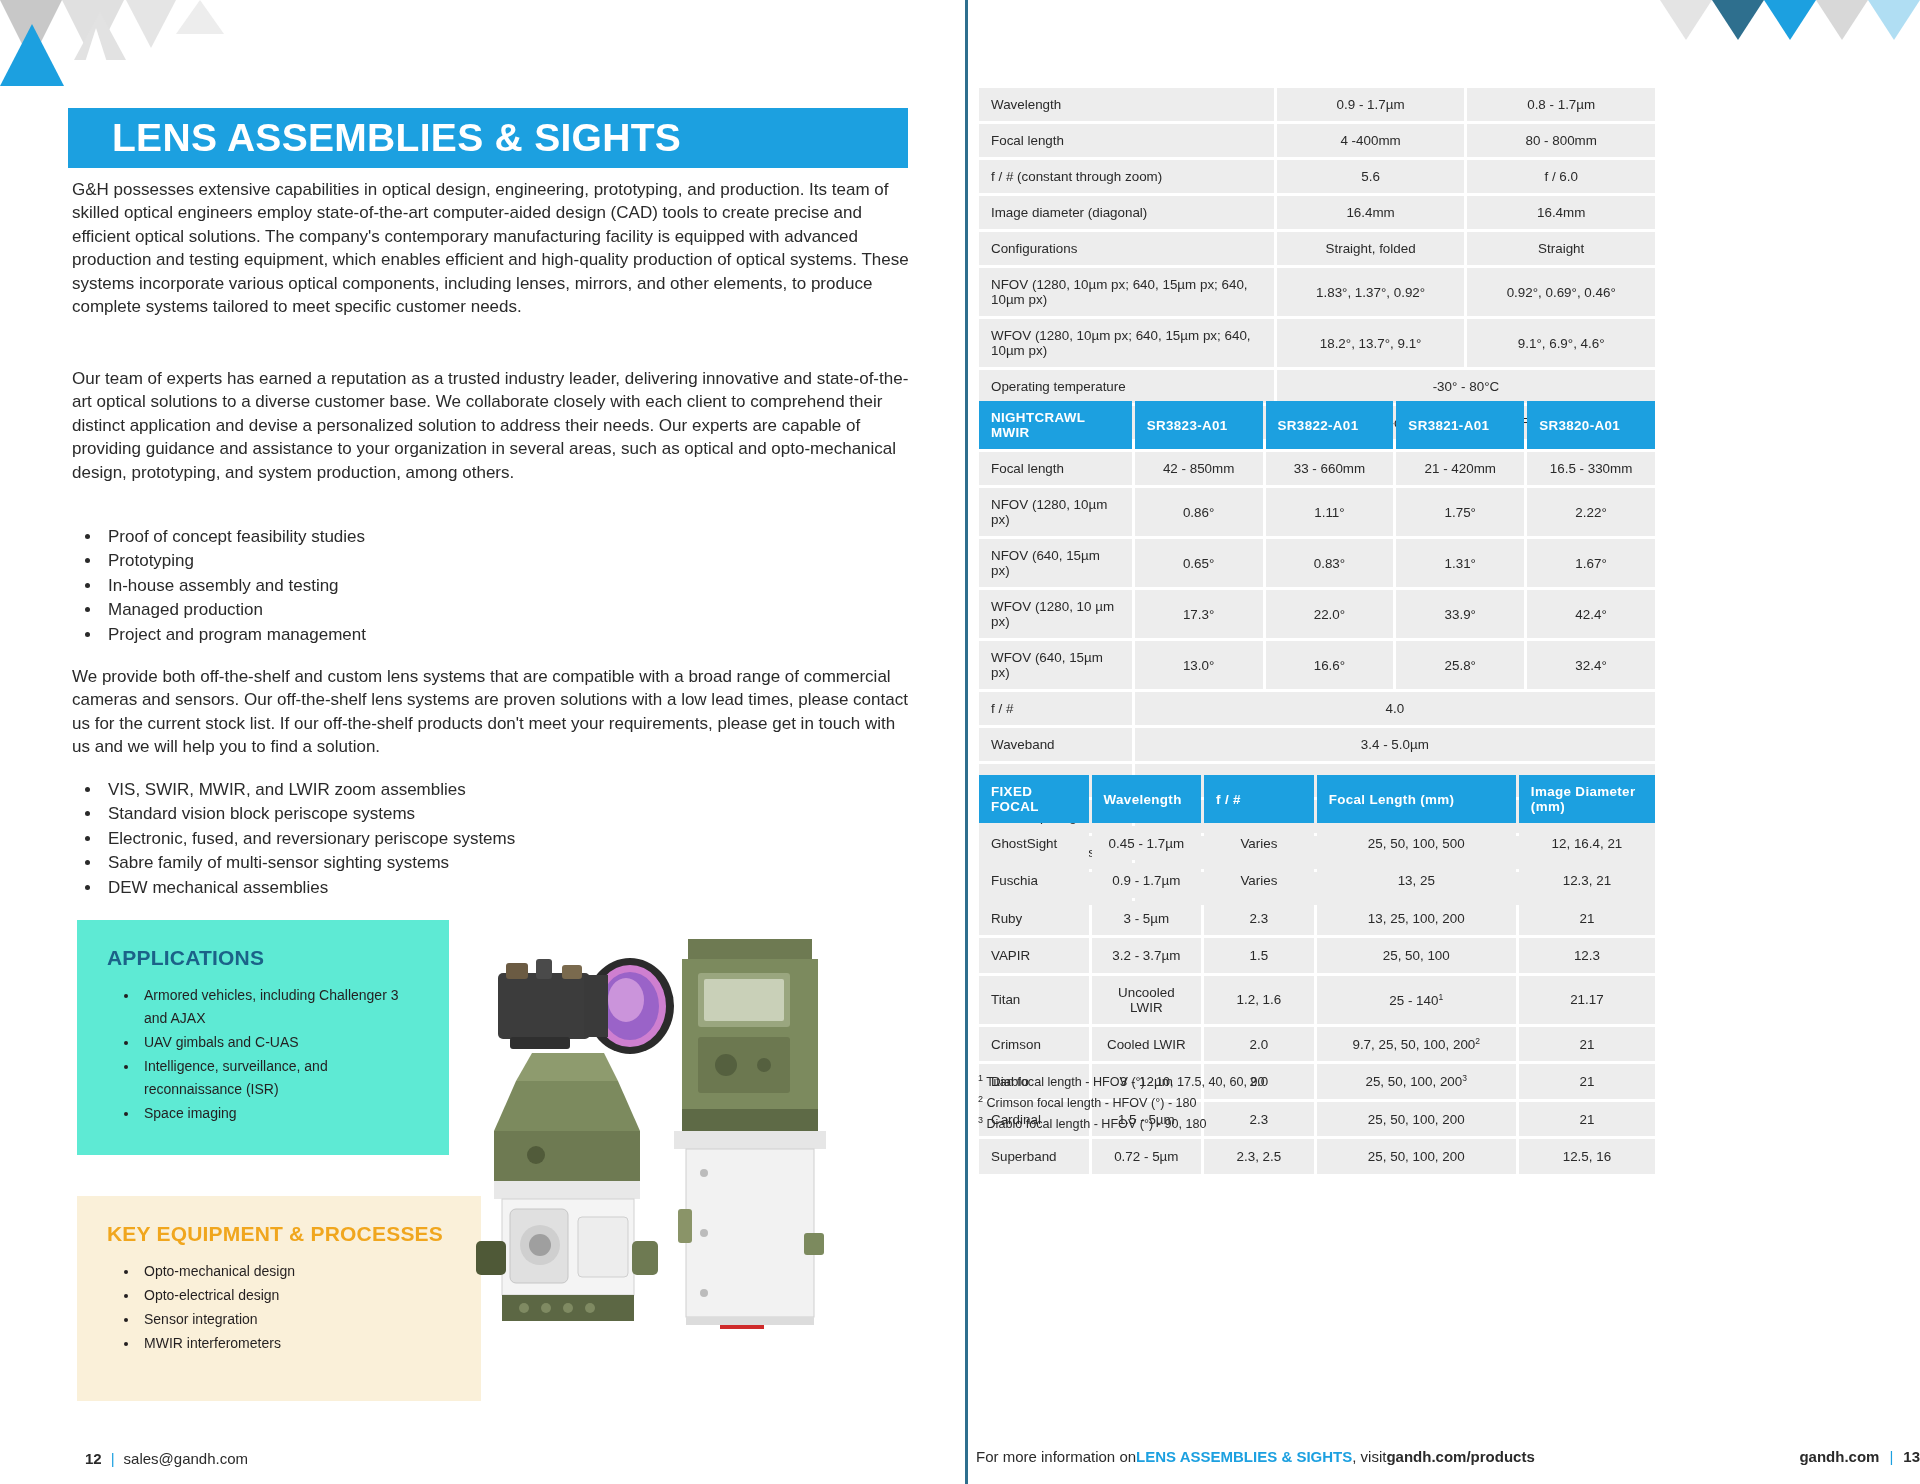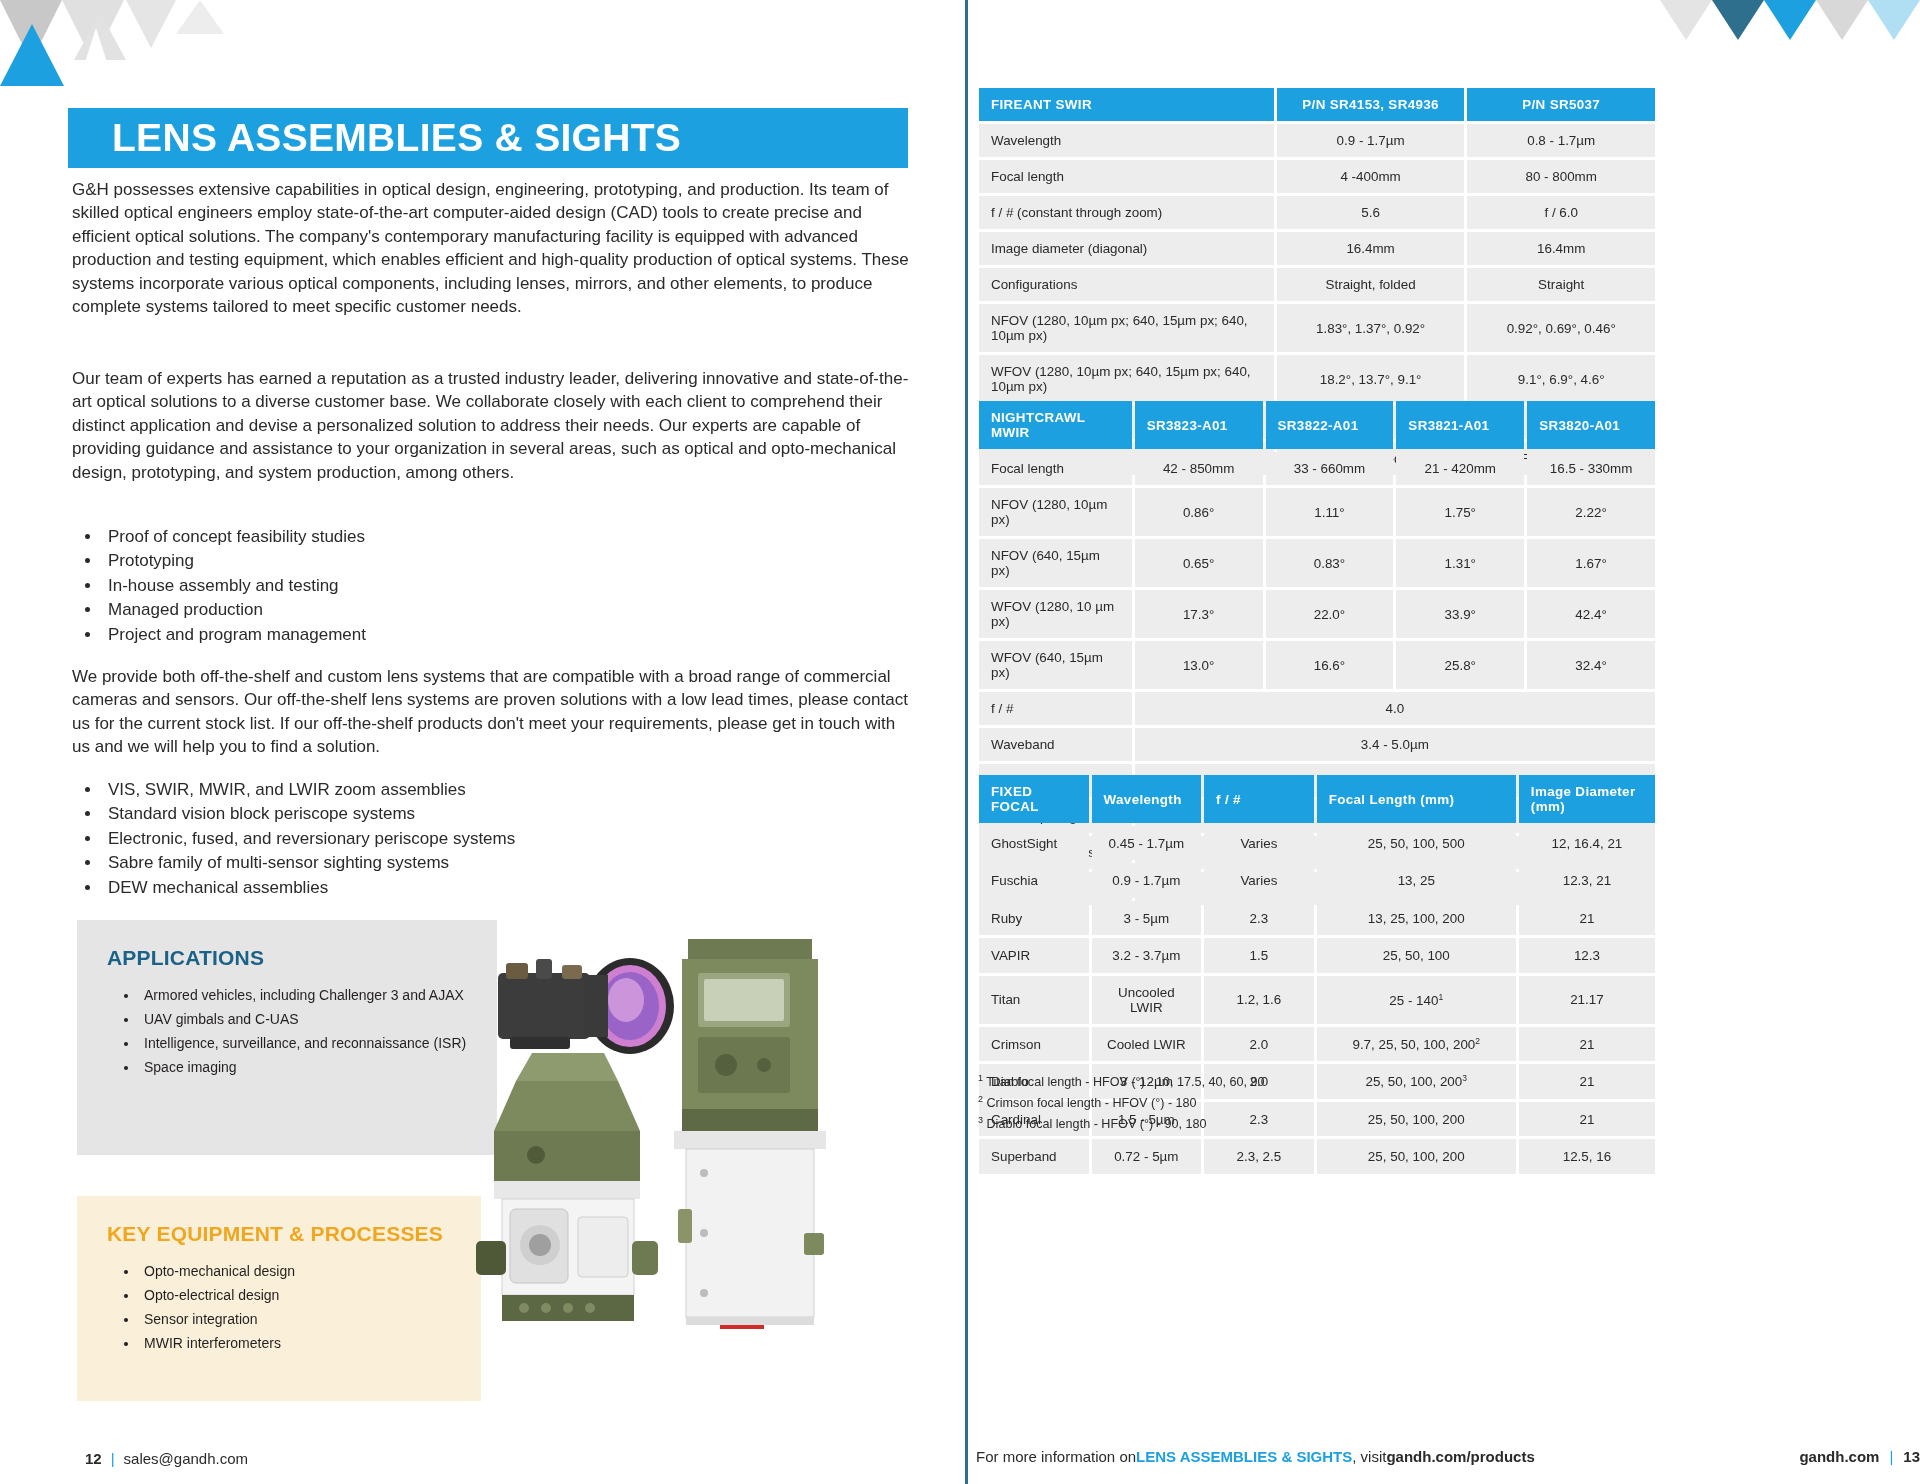--- a/index.html
+++ b/index.html
@@ -30,21 +30,21 @@
   .body-col { position:absolute; left:72px; width:840px; font-size:17px; line-height:23.4px; color:#2a2a2a; }
   .body-col p { margin-bottom: 22px; text-align:left; }
   .body-col ul { margin: 0 0 22px 30px; }
   .body-col li { list-style: disc; margin-bottom: 1px; padding-left: 6px; }
 
   
   .infobox { position:absolute; padding:26px 30px 26px 30px; }
   .infobox h3 { font-size:21px; font-weight:bold; letter-spacing:.2px; margin-bottom:14px; }
   .infobox ul { margin-left:32px; }
   .infobox li { list-style: disc; font-size:14px; line-height:23px; padding-left:5px; margin-bottom:1px; }
-  #app-box { left:77px; top:920px; width:420px; height:235px; background:#e5e5e5; }
+  #app-box { left:77px; top:920px; width:372px; height:235px; background:#5eead4; }
   #app-box h3 { color:#1b6288; }
   #key-box { left:77px; top:1196px; width:404px; height:205px; background:#faf0d9; }
   #key-box h3 { color:#f0a61e; }
 
   
   #left-footer { position:absolute; left:85px; top:1450px; font-size:15px; color:#2a2a2a; }
   #left-footer .pg { font-weight:bold; color:#2a2a2a; }
   #left-footer .sep { color:#1ca0e0; margin:0 9px; }
 
   
@@ -231,25 +231,20 @@
   <div id="right">
 
     <div id="tbl1-wrap">
       <table class="spec">
         <colgroup>
             <col style="width:44%">
             <col style="width:28%">
             <col style="width:28%">
           </colgroup>
         <tbody>
-            <tr>
-          <th>FIREANT SWIR</th>
-          <th class="ctr">P/N SR4153, SR4936</th>
-          <th class="ctr">P/N SR5037</th>
-        </tr>
         <tr>
           <td class="lbl">Wavelength</td>
           <td class="val">0.9 - 1.7µm</td>
           <td class="val">0.8 - 1.7µm</td>
         </tr>
         <tr>
           <td class="lbl">Focal length</td>
           <td class="val">4  -400mm</td>
           <td class="val">80 - 800mm</td>
         </tr>

